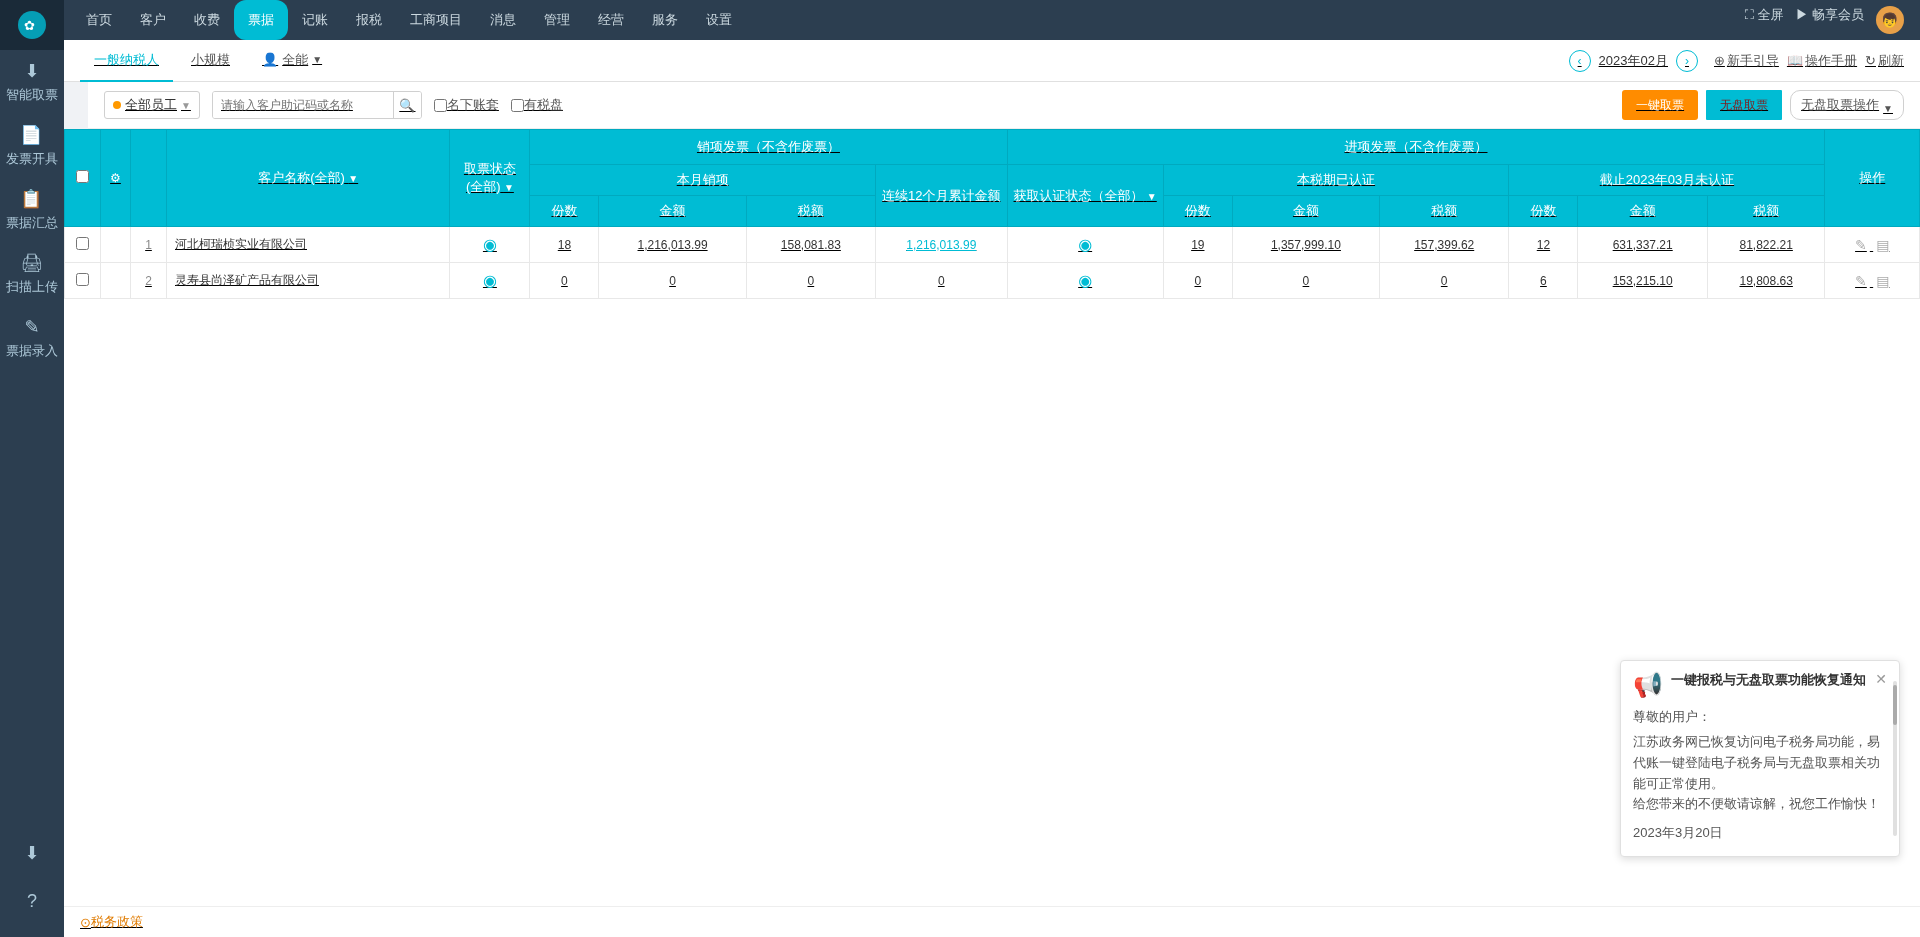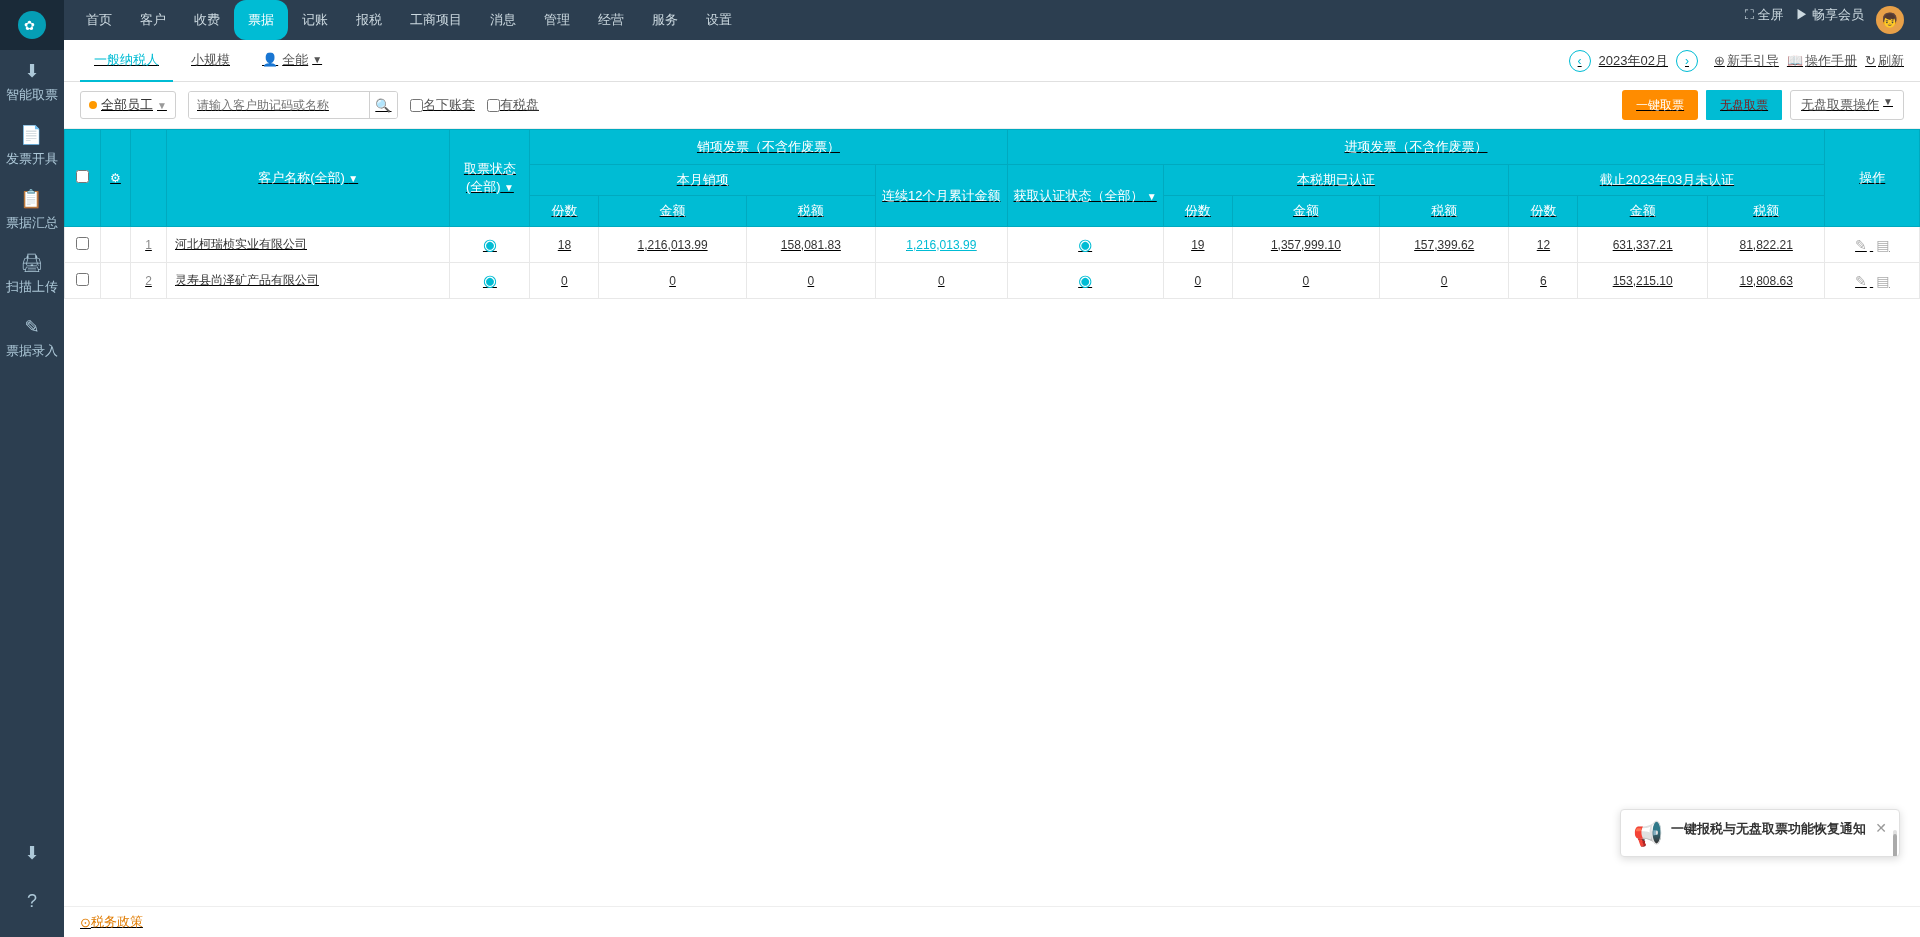--- a/index.html
+++ b/index.html
@@ -166,20 +166,21 @@
 
     
     .filter-bar {
       background: #fff;
       padding: 8px 16px;
       display: flex;
       align-items: center;
       gap: 12px;
       flex-shrink: 0;
       border-bottom: 1px solid #eee;
+      margin-left: 24px;
     }
     .filter-select {
       border: 1px solid #d0d0d0;
       border-radius: 3px;
       padding: 4px 8px;
       font-size: 12px;
       color: #333;
       background: #fff;
       display: flex;
       align-items: center;
@@ -245,26 +246,26 @@
       border-radius: 1px;
       padding: 5px 14px;
       font-size: 12px;
       cursor: pointer;
       white-space: nowrap;
     }
     .btn-dropdown {
       background: #fff;
       color: #555;
       border: 1px solid #d0d0d0;
-      border-radius: 3px;
+      border-radius: 10px;
       padding: 5px 10px;
       font-size: 12px;
       cursor: pointer;
       display: flex;
-      align-items: flex-start;
+      align-items: flex-end;
       gap: 4px;
       white-space: nowrap;
     }
 
     
     .table-container {
       flex: 1;
       overflow: auto;
       background: #fff;
       margin: 0;
@@ -595,16 +596,22 @@
 </div>
 
 <div class="notification-popup">
   <div class="notification-header">
     <span class="notification-icon">📢</span>
     <div>
       <div class="notification-title">一键报税与无盘取票功能恢复通知</div>
     </div>
     <span class="notification-close">✕</span>
   </div>
+  <div class="notification-body">
+    <div style="margin-bottom:4px;">尊敬的用户：</div>
+    <div style="white-space:pre-line;">江苏政务网已恢复访问电子税务局功能，易代账一键登陆电子税务局与无盘取票相关功能可正常使用。
+给您带来的不便敬请谅解，祝您工作愉快！</div>
+    <div style="margin-top:8px;">2023年3月20日</div>
+  </div>
   <div class="notification-scrollbar">
     <div class="notification-scrollbar-thumb"></div>
   </div>
 </div>
 
 </body></html>

